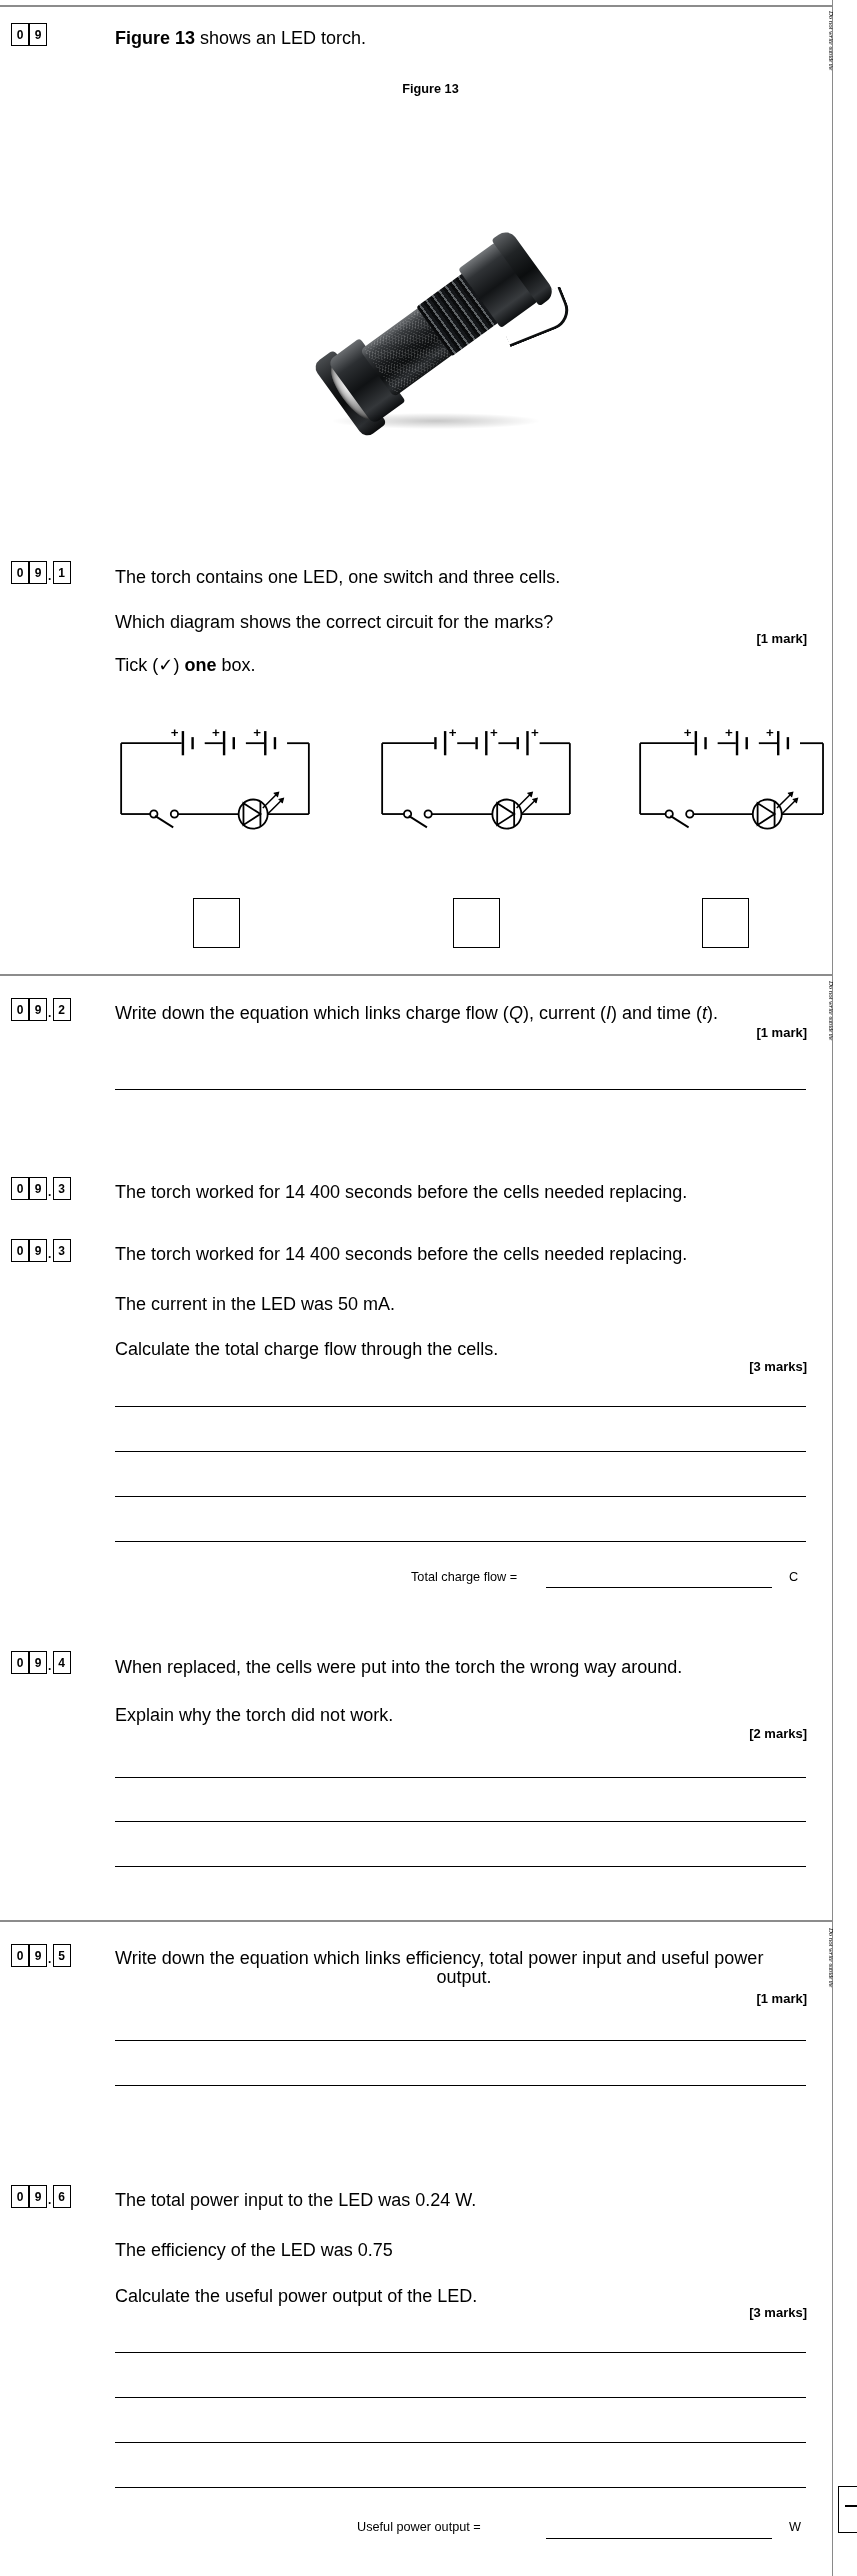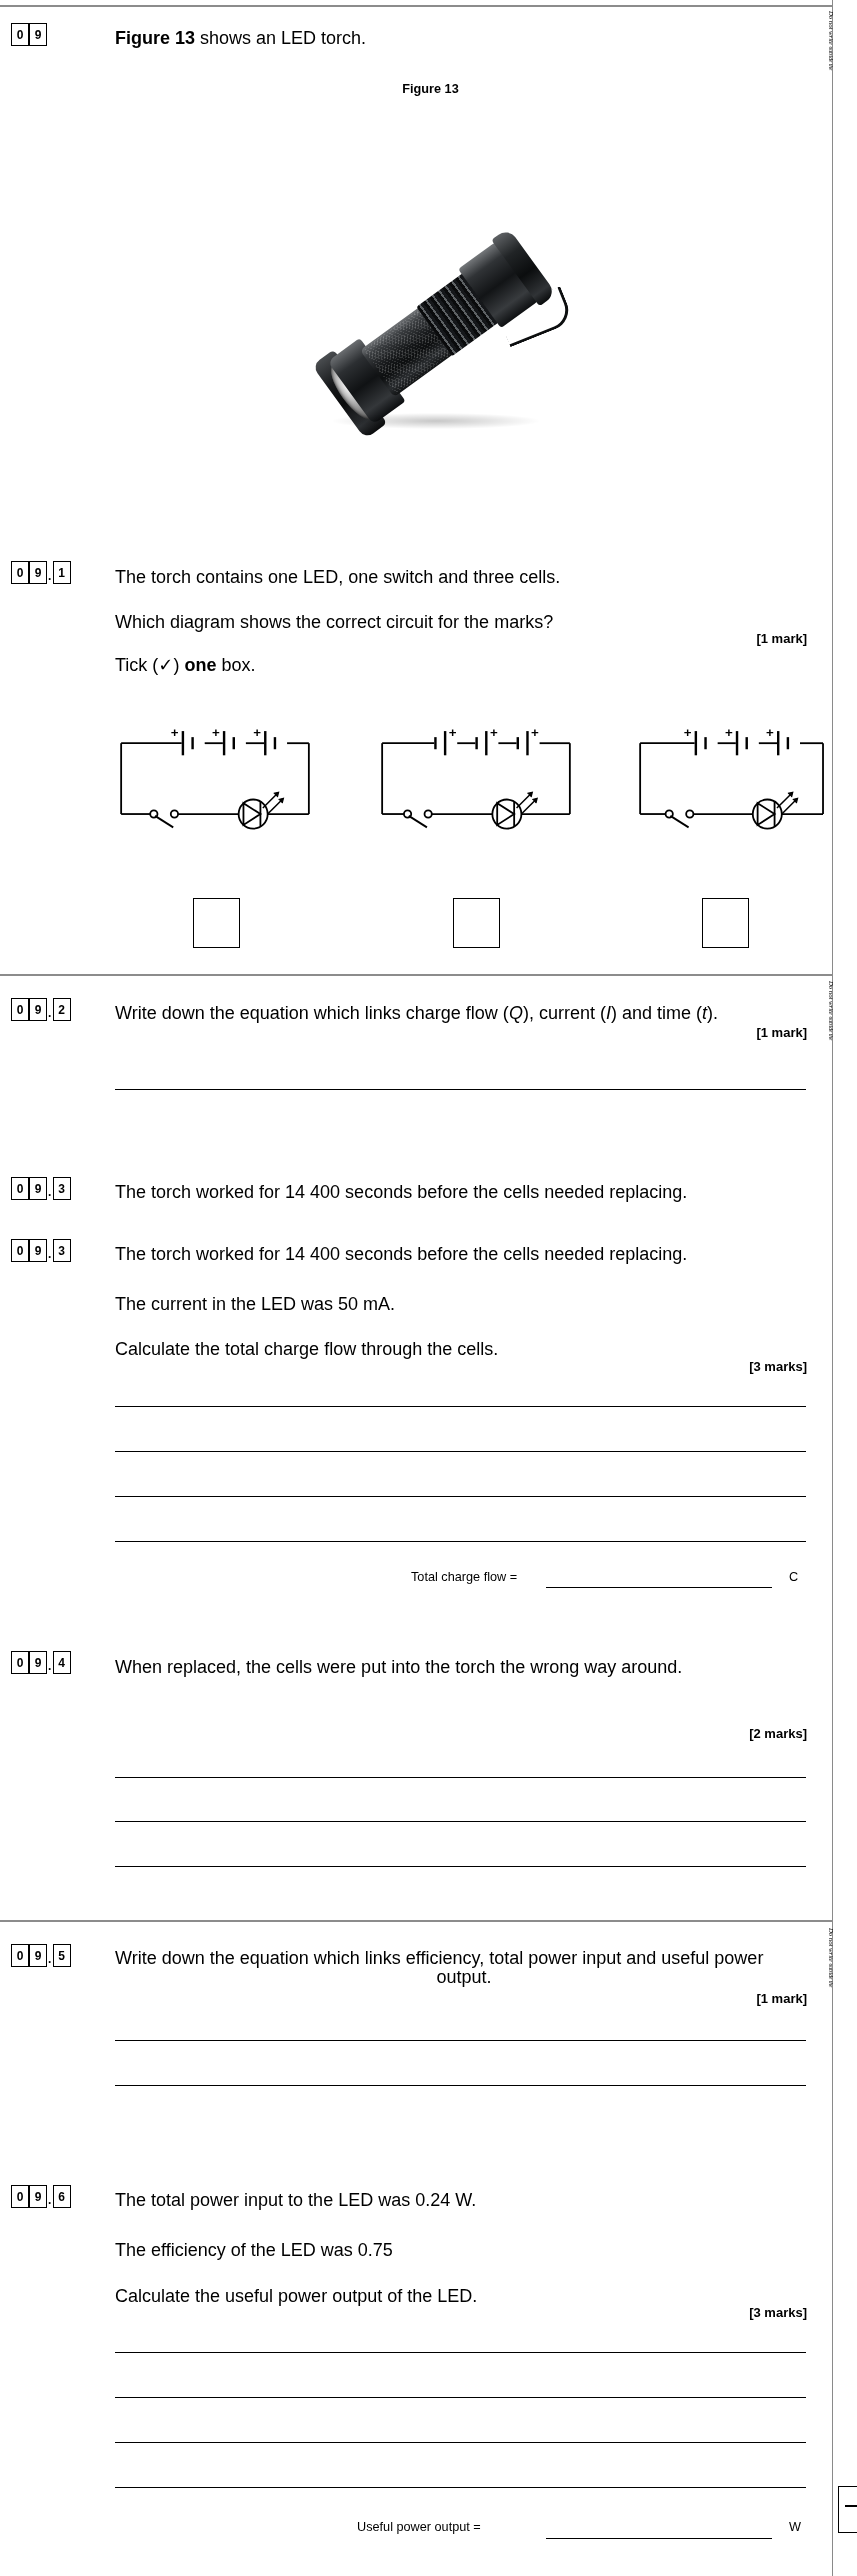--- a/index.html
+++ b/index.html
@@ -560,20 +560,21 @@
   <div class="ansrule" style="left:546px; top:1587px; width:226px;"></div>
   <div class="ansunit" style="left:789px; top:1570px;">C</div>
 
   <div class="qnum" style="left:11px; top:1651px;">
     <div class="cell">0</div>
     <div class="cell">9</div>
     <div class="dot">.</div>
     <div class="cell sub">4</div>
   </div>
   <div class="qtext" style="left:115px; top:1655px; width:698px;">When replaced, the cells were put into the torch the wrong way around.</div>
+  <div class="qtext" style="left:115px; top:1703px; width:698px;">Explain why the torch did not work.</div>
   <div class="marks" style="left:607px; top:1726px; width:200px;">[2 marks]</div>
 
   <div class="ansline" style="left:115px; top:1777px; width:691px;"></div>
   <div class="ansline" style="left:115px; top:1821px; width:691px;"></div>
   <div class="ansline" style="left:115px; top:1866px; width:691px;"></div>
 
   <div class="qnum" style="left:11px; top:1944px;">
     <div class="cell">0</div>
     <div class="cell">9</div>
     <div class="dot">.</div>

